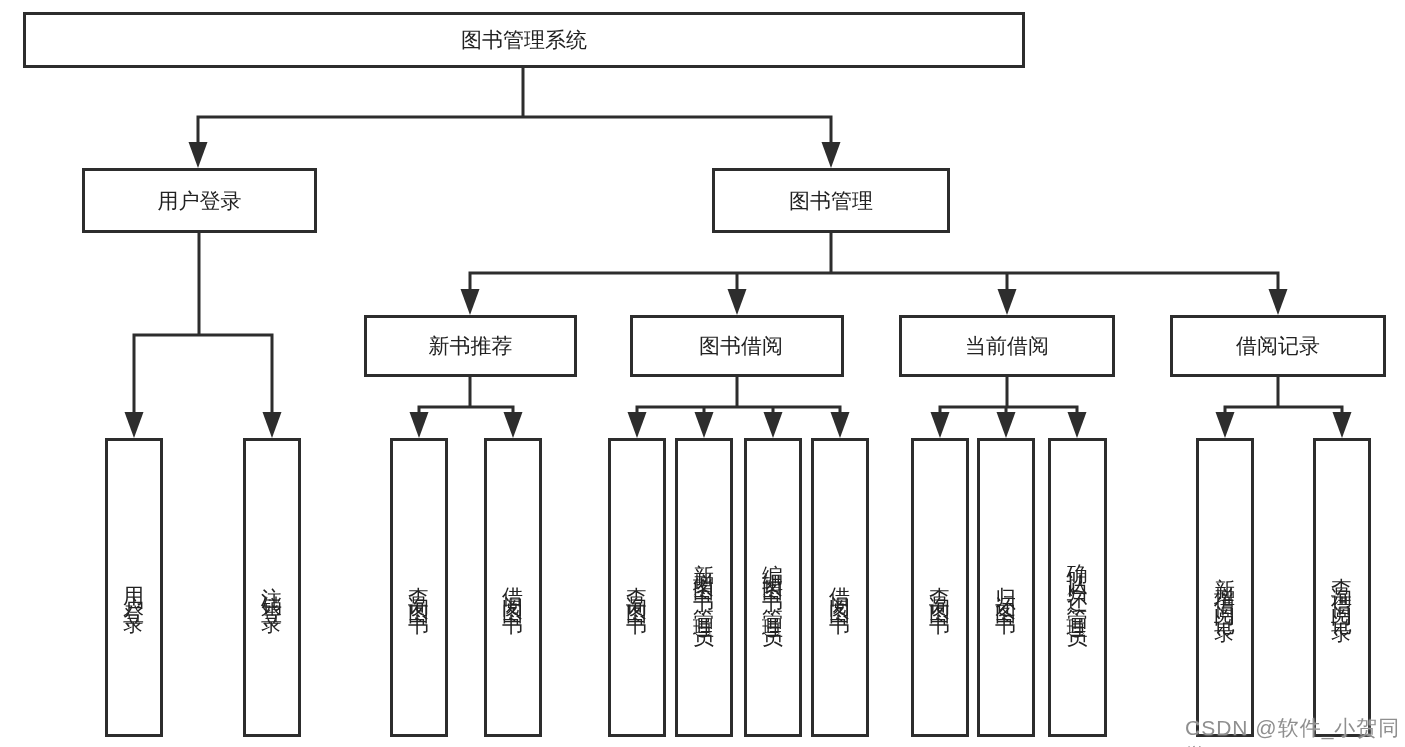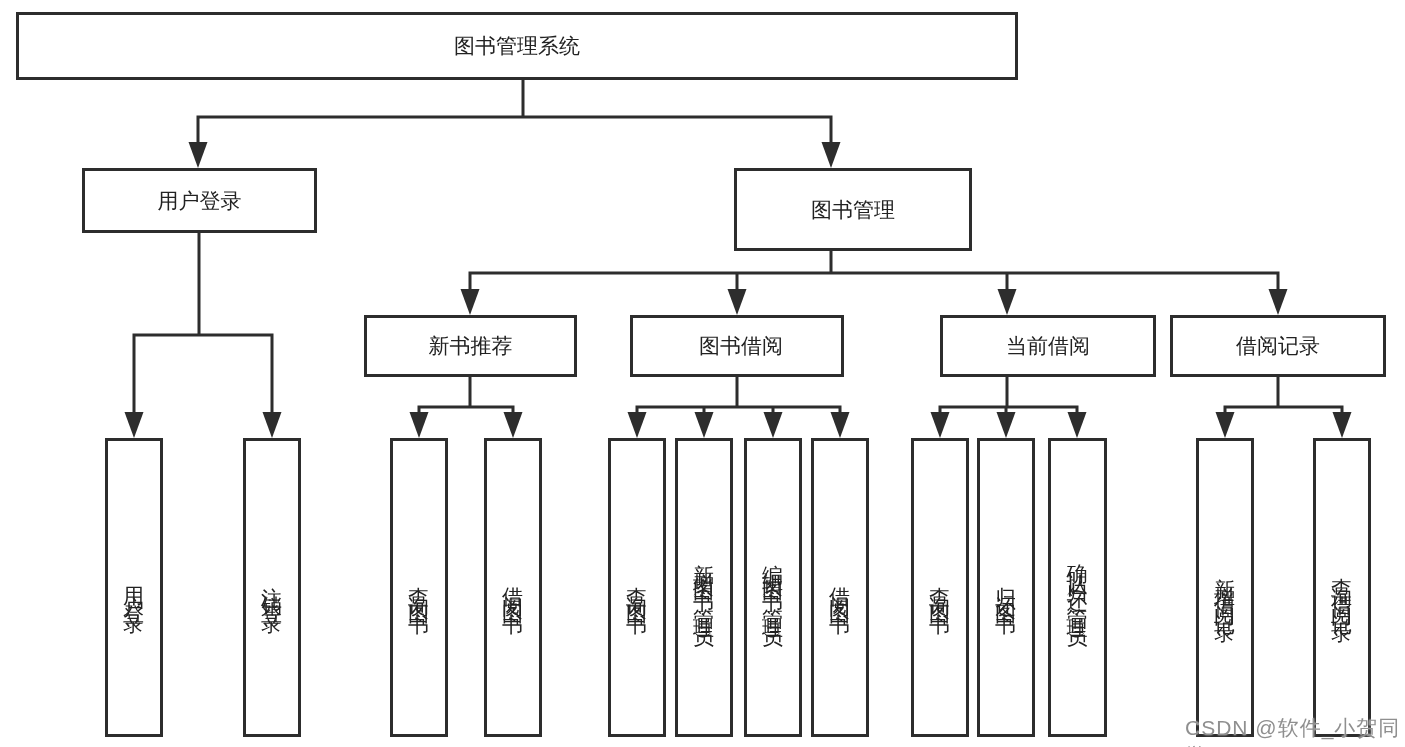--- a/index.html
+++ b/index.html
@@ -67,38 +67,38 @@
       <polygon points="773,438 763.5,412 782.5,412"></polygon>
       <polygon points="840,438 830.5,412 849.5,412"></polygon>
       <polygon points="940,438 930.5,412 949.5,412"></polygon>
       <polygon points="1006,438 996.5,412 1015.5,412"></polygon>
       <polygon points="1077,438 1067.5,412 1086.5,412"></polygon>
       <polygon points="1225,438 1215.5,412 1234.5,412"></polygon>
       <polygon points="1342,438 1332.5,412 1351.5,412"></polygon>
     </g>
   </svg>
 
-  <div class="node" style="left:16px;top:12px;width:1002px;height:68px;">
+  <div class="node" style="left:23px;top:12px;width:1002px;height:56px;">
     <span>图书管理系统</span>
   </div>
 
   <div class="node" style="left:82px;top:168px;width:235px;height:65px;">
     <span>用户登录</span>
   </div>
-  <div class="node" style="left:734px;top:168px;width:238px;height:83px;text-align:center;">
+  <div class="node" style="left:712px;top:168px;width:238px;height:65px;text-align:center;">
     <span>图书管理</span>
   </div>
 
   <div class="node" style="left:364px;top:315px;width:213px;height:62px;text-align:center;">
     <span>新书推荐</span>
   </div>
   <div class="node" style="left:630px;top:315px;width:214px;height:62px;padding-left:8px;">
     <span>图书借阅</span>
   </div>
-  <div class="node" style="left:940px;top:315px;width:216px;height:62px;">
+  <div class="node" style="left:899px;top:315px;width:216px;height:62px;">
     <span>当前借阅</span>
   </div>
   <div class="node" style="left:1170px;top:315px;width:216px;height:62px;">
     <span>借阅记录</span>
   </div>
 
   <div class="node leaf" style="left:105px;top:438px;width:58px;height:299px;">
     <span class="vtext">用户登录</span>
   </div>
   <div class="node leaf" style="left:243px;top:438px;width:58px;height:299px;">

